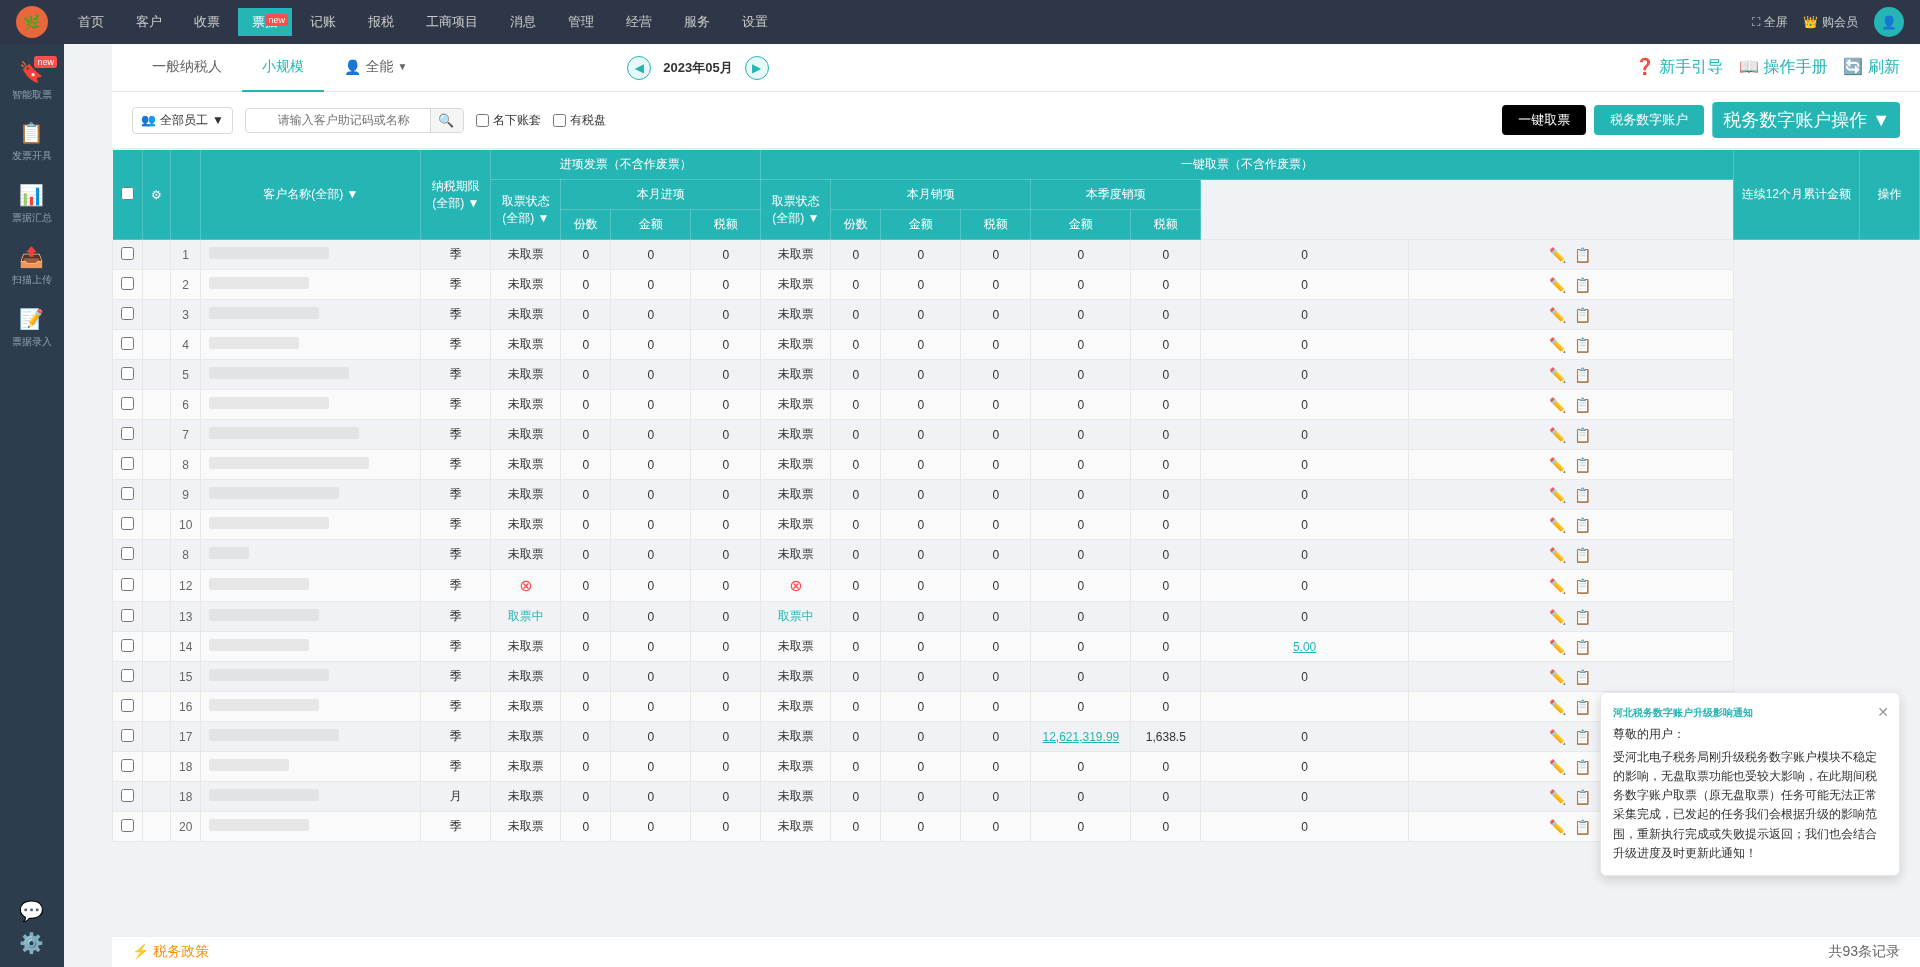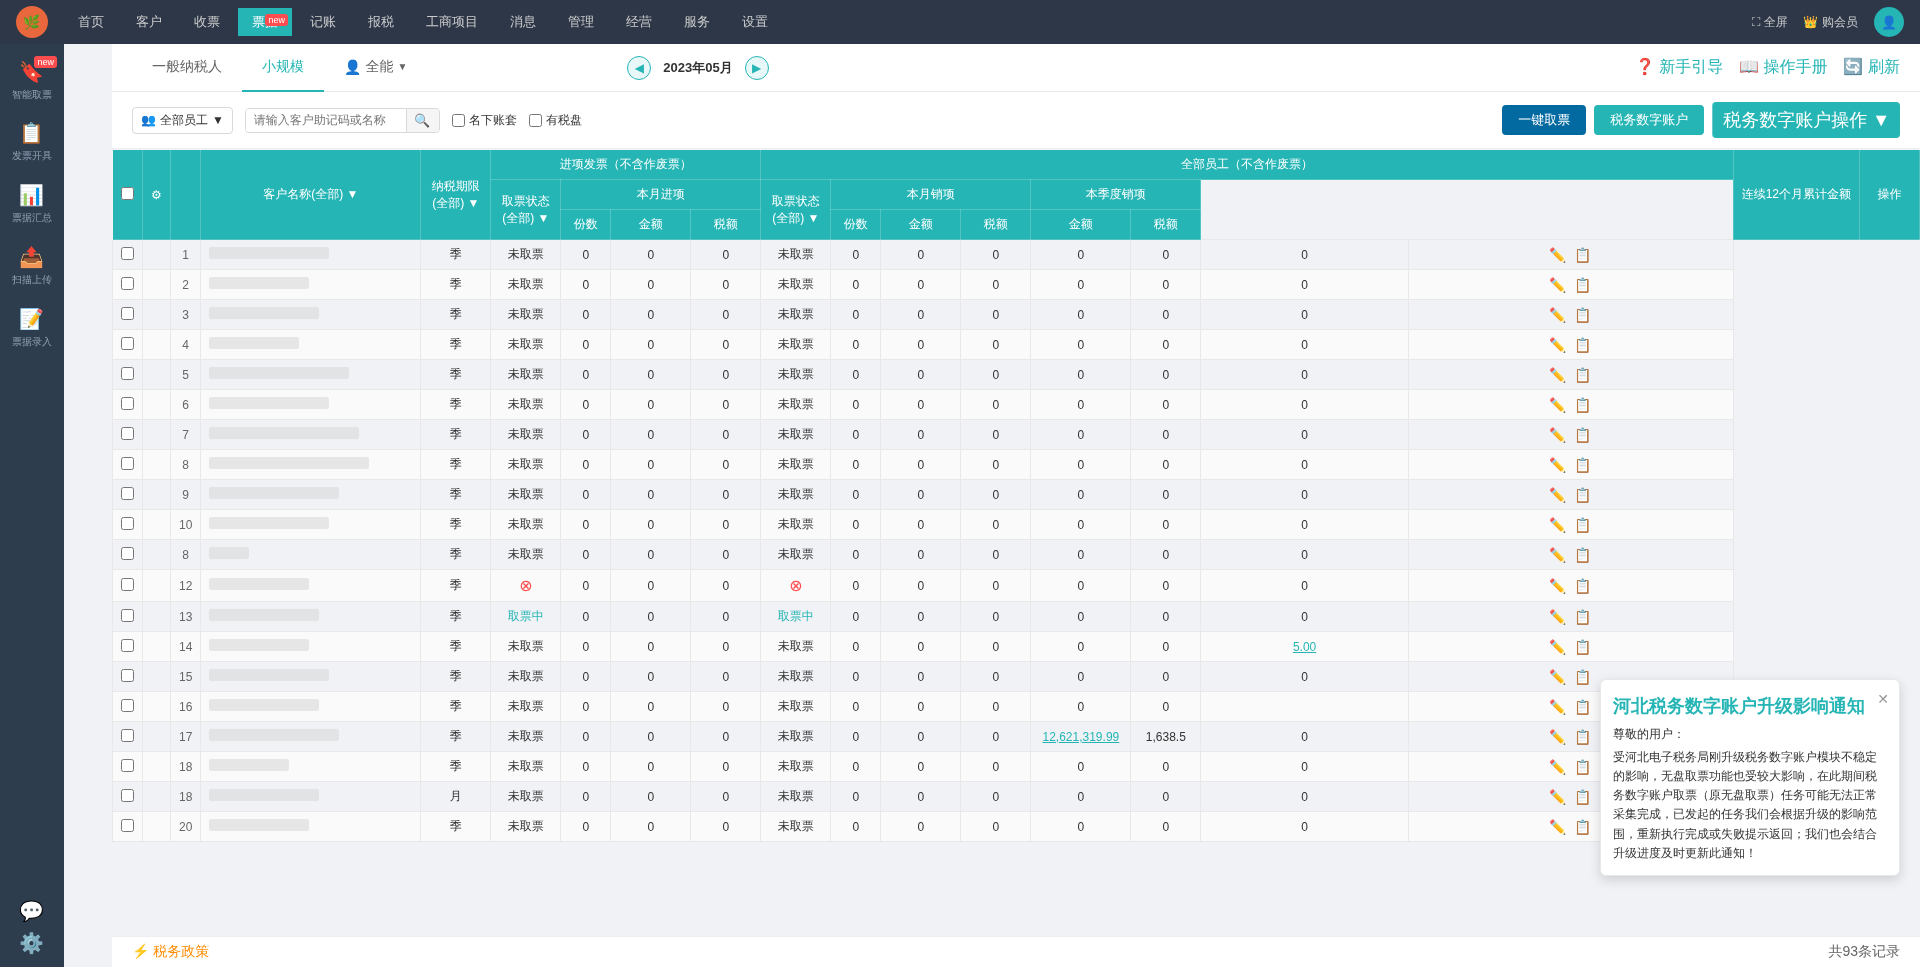--- a/index.html
+++ b/index.html
@@ -175,20 +175,21 @@
       cursor: pointer;
       color: #333;
       font-size: 12px;
       background: #fff;
     }
     .filter-search {
       display: flex; align-items: center;
       border: 1px solid #d9d9d9;
       border-radius: 4px;
       overflow: hidden;
+      padding-left: 24px;
     }
     .filter-search input {
       border: none; outline: none;
       padding: 4px 8px;
       font-size: 12px;
       width: 160px;
       color: #999;
     }
     .filter-search .search-btn {
       background: #f5f5f5;
@@ -199,21 +200,21 @@
     }
     .checkbox-item {
       display: flex; align-items: center; gap: 4px;
       font-size: 12px; color: #333; cursor: pointer;
     }
     .filter-bar-right {
       margin-left: auto;
       display: flex; gap: 8px; align-items: center;
     }
     .btn-primary {
-      background: #0369a1;
+      background: #000000;
       color: #fff;
       border: none;
       border-radius: 4px;
       padding: 6px 16px;
       cursor: pointer;
       font-size: 13px;
     }
     .btn-teal {
       background: #26b5b5;
       color: #fff;
@@ -292,21 +293,21 @@
       z-index: 100;
     }
     .notification-popup .notif-close {
       position: absolute;
       right: 10px; top: 8px;
       cursor: pointer; color: #999; font-size: 14px;
     }
     .notification-popup .notif-title-main {
       color: #26b5b5;
       font-weight: bold;
-      font-size: 18px;
+      font-size: 10px;
       margin-bottom: 4px;
     }
 
     
     .table-footer {
       background: #fff;
       border-top: 1px solid #eee;
       padding: 6px 20px;
       display: flex; align-items: center;
       font-size: 14px; color: #666;
@@ -460,21 +461,21 @@
     <div class="table-wrapper" style="position:relative;">
       <table>
         <thead>
           <tr>
             <th rowspan="3" style="width:30px;"><input type="checkbox" style=""></th>
             <th rowspan="3" style="width:28px;">⚙</th>
             <th rowspan="3" style="width:30px;"></th>
             <th rowspan="3" style="width:220px;">客户名称(全部) ▼</th>
             <th rowspan="3" style="width:70px;">纳税期限<br>(全部) ▼</th>
             <th colspan="4">进项发票（不含作废票）</th>
-            <th colspan="8">全部员工（不含作废票）</th>
+            <th colspan="8">一键取票（不含作废票）</th>
             <th rowspan="3" style="width:70px;">连续12个月累计金额</th>
             <th rowspan="3" style="width:60px;">操作</th>
           </tr>
           <tr>
             <th rowspan="2" style="width:70px;">取票状态<br>(全部) ▼</th>
             <th colspan="3">本月进项</th>
             <th rowspan="2" style="width:70px;">取票状态<br>(全部) ▼</th>
             <th colspan="3">本月销项</th>
             <th colspan="2">本季度销项</th>
           </tr>

